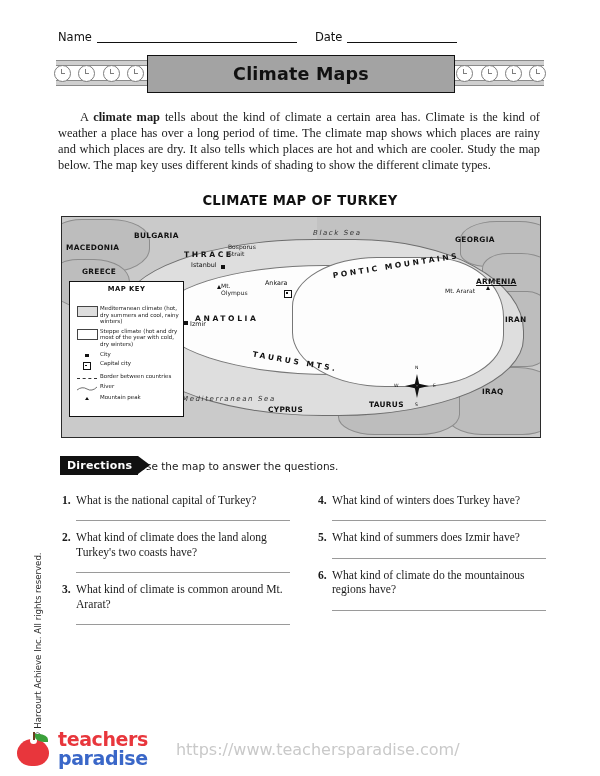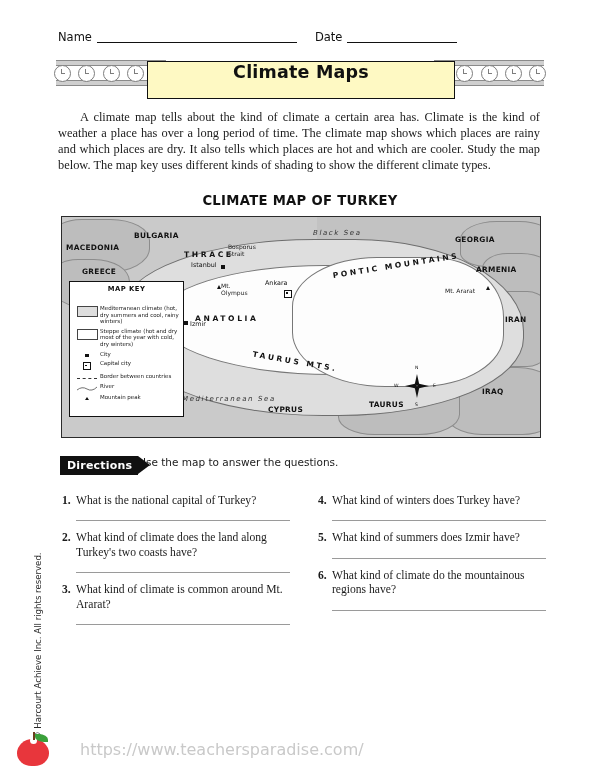--- a/index.html
+++ b/index.html
@@ -77,26 +77,26 @@
   .clock::before, .clock::after {
     content: "";
     position: absolute;
     background: #7d7d7d;
   }
   .clock::before { left: 6px; top: 3px; width: 1px; height: 5px; }
   .clock::after  { left: 6px; top: 7px; width: 4px; height: 1px; }
 
   .title-box {
     position: absolute;
-    left: 95px; top: 6px;
+    left: 95px; top: 0;
     width: 306px; height: 36px;
     border: 1.5px solid #111;
-    background: #fef9c3;
-    display: flex;
-    align-items: flex-start;
+    background: #a3a3a3;
+    display: flex;
+    align-items: center;
     justify-content: center;
   }
   .title-box .title {
     font-family: "DejaVu Sans", sans-serif;
     font-weight: bold;
     font-size: 17.5px;
     letter-spacing: 0.2px;
     color: #111;
   }
 
@@ -104,21 +104,21 @@
   .intro {
     position: absolute;
     left: 58px; top: 98px;
     width: 482px;
     font-size: 12.4px;
     line-height: 15.8px;
     text-align: justify;
     text-indent: 22px;
     color: #1b1b1b;
   }
-  .intro b { font-weight: normal; margin-top: 28px; }
+  .intro b { font-weight: bold; margin-top: 28px; }
 
   
   .map-title {
     position: absolute;
     left: 0; top: 193px;
     width: 600px;
     text-align: center;
     font-family: "DejaVu Sans", sans-serif;
     font-weight: bold;
     font-size: 13.2px;
@@ -289,20 +289,21 @@
     font-family: "DejaVu Sans", sans-serif;
     font-size: 4.6px;
     color: #111;
   }
 
   
   .directions {
     position: absolute;
     left: 60px; top: 456px;
     display: flex;
+    align-items: center;
   }
   .dir-arrow {
     position: relative;
     height: 19px;
     background: #111;
     display: flex;
     align-items: center;
     padding: 0 6px 0 7px;
   }
   .dir-arrow .dtext {
@@ -479,21 +480,21 @@
   <div class="blob" style="left:214px;top:176px;width:52px;height:17px;border-radius:50% 40% 45% 55%;"></div>
 
   <div class="turkey-med"></div>
   <div class="steppe"></div>
   <div class="steppe2"></div>
 
   <div class="map-label lbl-country" style="left:4px;  top:26px;">MACEDONIA</div>
   <div class="map-label lbl-country" style="left:72px; top:14px;">BULGARIA</div>
   <div class="map-label lbl-country" style="left:20px; top:50px;">GREECE</div>
   <div class="map-label lbl-country" style="left:393px;top:18px;">GEORGIA</div>
-  <div class="map-label lbl-country" style="left:414px;top:48px;">ARMENIA</div>
+  <div class="map-label lbl-country" style="left:414px;top:60px;text-decoration:underline;">ARMENIA</div>
   <div class="map-label lbl-country" style="left:443px;top:98px;">IRAN</div>
   <div class="map-label lbl-country" style="left:420px;top:170px;">IRAQ</div>
   <div class="map-label lbl-country" style="left:307px;top:183px;">TAURUS</div>
   <div class="map-label lbl-country" style="left:206px;top:188px;">CYPRUS</div>
 
   <div class="map-label lbl-region" style="left:122px;top:33px;">THRACE</div>
   <div class="map-label lbl-region" style="left:133px;top:97px;">ANATOLIA</div>
   <div class="map-label lbl-region" style="left:270px;top:44px;transform:rotate(-9deg);">PONTIC  MOUNTAINS</div>
   <div class="map-label lbl-region" style="left:190px;top:140px;transform:rotate(10deg);">TAURUS  MTS.</div>
 
@@ -646,14 +647,18 @@
 
 <div class="copyright">© Harcourt Achieve Inc. All rights reserved.</div>
 
 <div class="footer">
   <div class="apple">
     <span class="body"></span>
     <span class="notch"></span>
     <span class="stem"></span>
     <span class="leaf"></span>
   </div>
+  <div class="brand">
+    <span class="b1">teachers</span>
+    <span class="b2">paradise</span>
+  </div>
   <div class="site-url">https://www.teachersparadise.com/</div>
 </div>
 
 </body></html>

